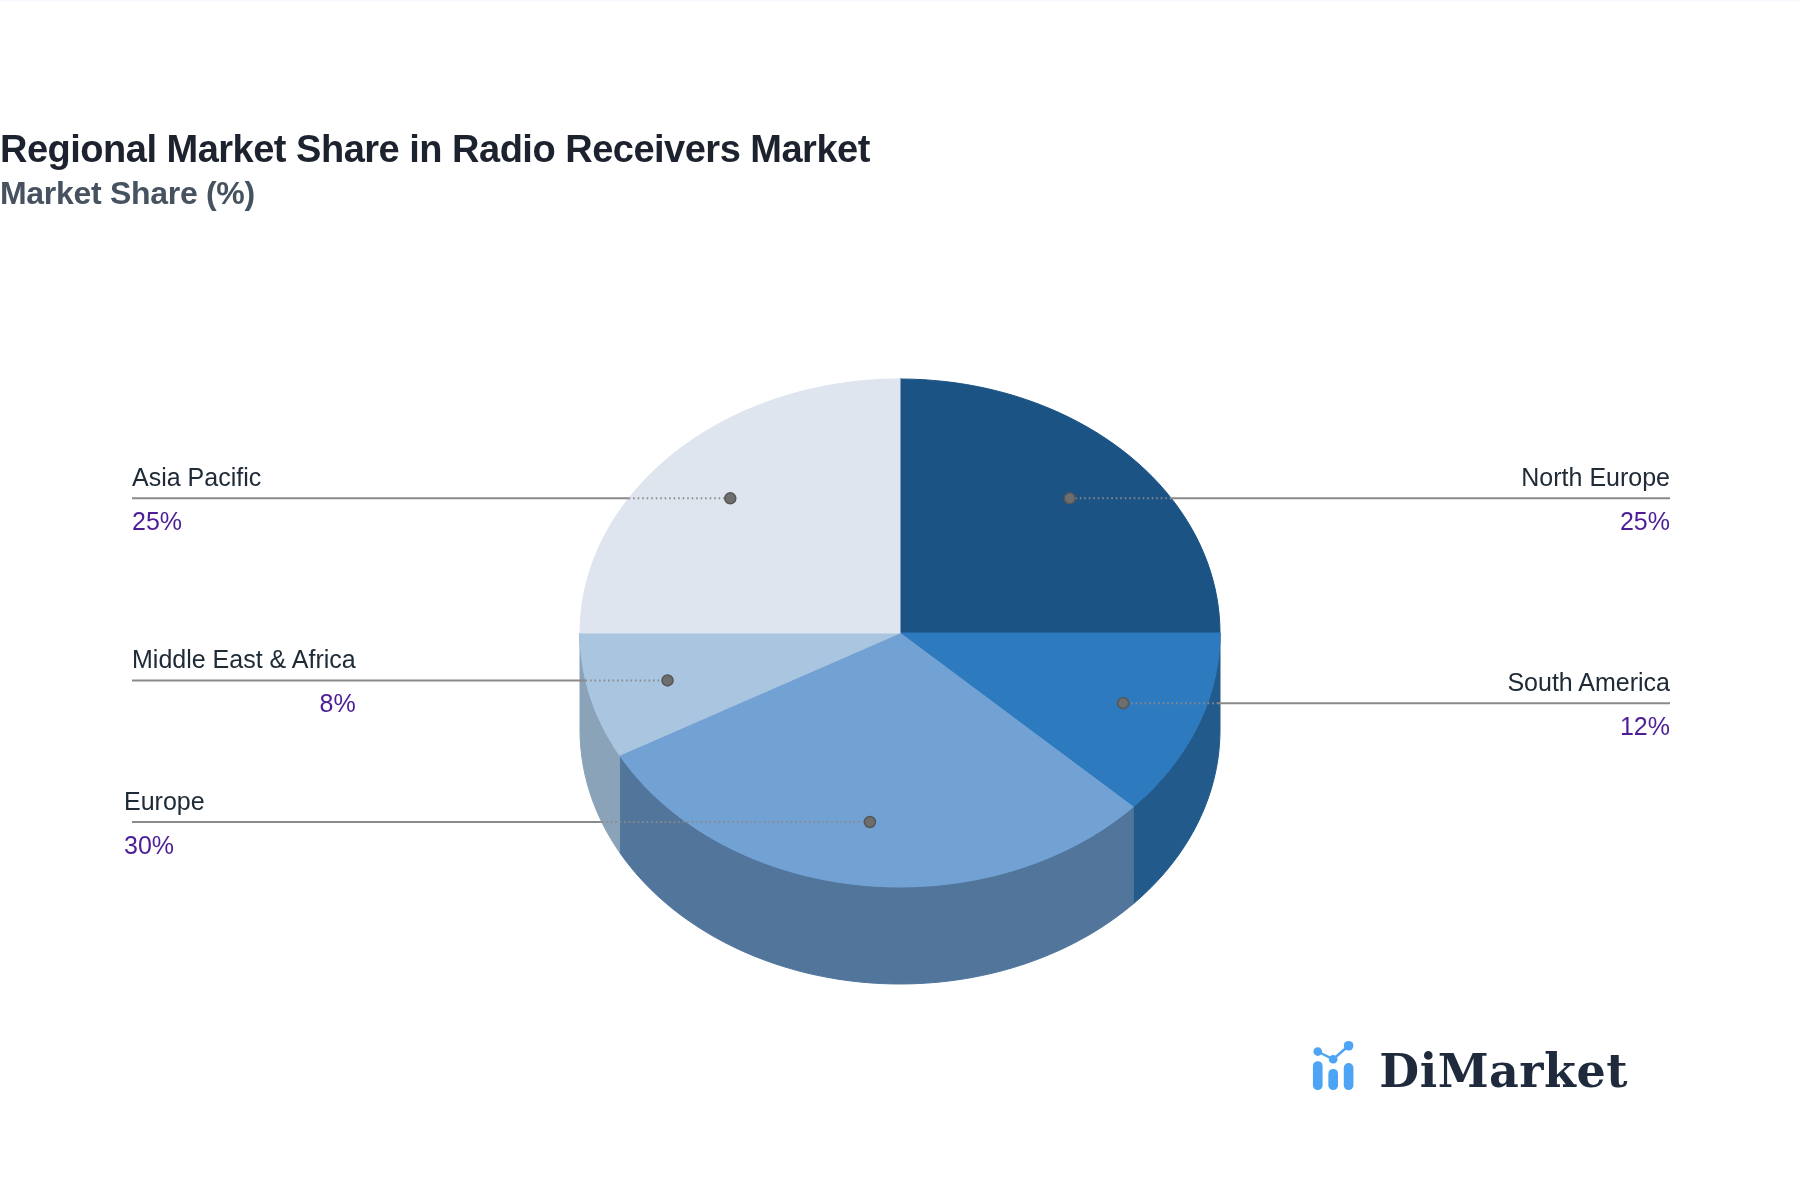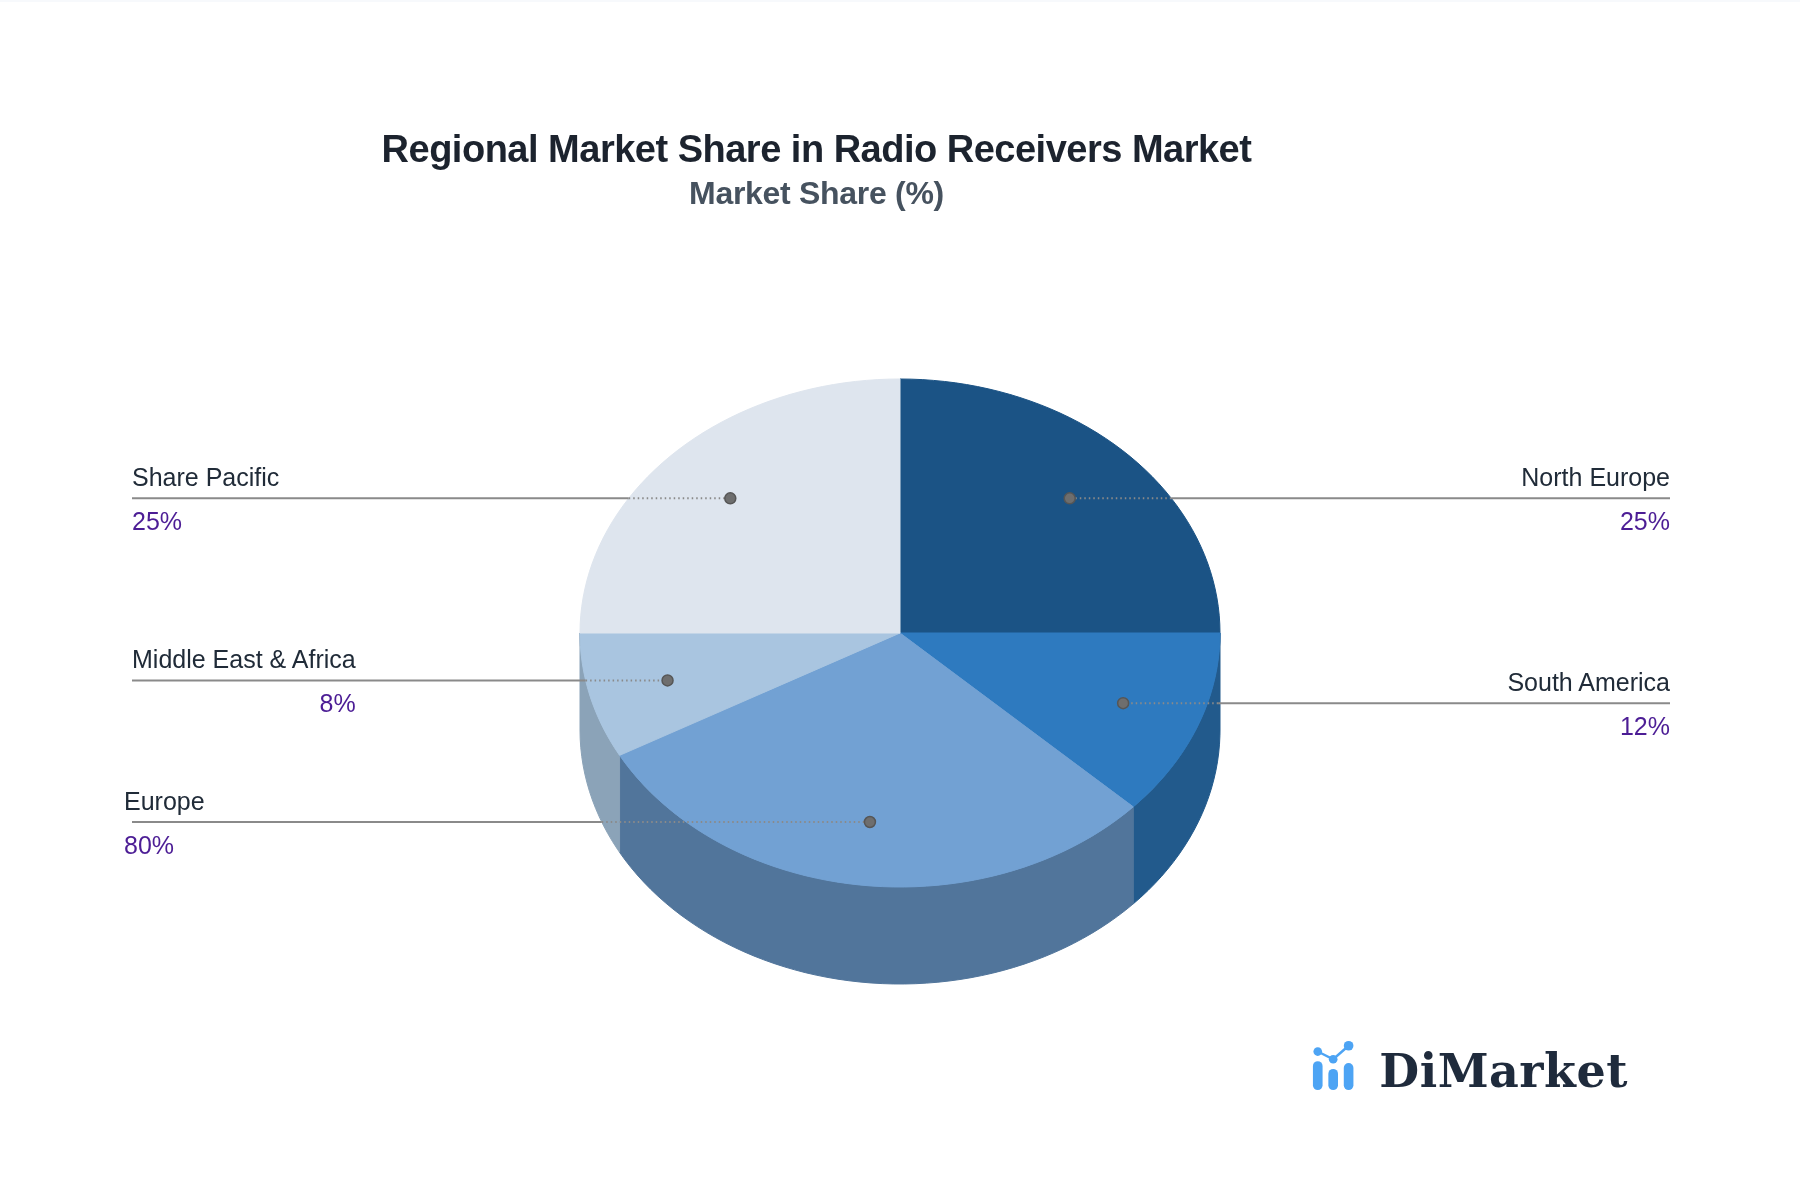--- a/index.html
+++ b/index.html
@@ -1,18 +1,18 @@
 <!DOCTYPE html>
 <html><head>
 <meta charset="utf-8">
 <style>
   html,body{margin:0;padding:0;background:#ffffff;}
   body{width:1800px;height:1196px;position:relative;overflow:hidden;
        font-family:"Liberation Sans",sans-serif;border-top:2px solid #f7f9fc;}
-  .titles{position:absolute;left:0;top:126px;width:1633px;text-align:center;}
+  .titles{position:absolute;left:0;top:126px;width:1633px;}
   .title{font-size:38px;font-weight:700;color:#1c232e;letter-spacing:-0.5px;}
   .subtitle{font-size:32px;font-weight:700;color:#46525f;margin-top:4px;letter-spacing:-0.3px;}
   #chart-svg{position:absolute;left:0;top:0;}
   .slice-label{position:absolute;line-height:30px;}
   .slice-label .name{font-size:25px;color:#202b38;}
   .slice-label .pct{font-size:25px;color:#4c1d95;}
   .slice-label.left{text-align:left;}
   .slice-label.right{text-align:right;}
   .logo{position:absolute;right:172px;top:1032px;display:flex;align-items:center;gap:14px;}
   .logo-text{font-family:"DejaVu Serif","Liberation Serif",serif;font-weight:700;
@@ -56,28 +56,28 @@
     <div class="slice-label right" style="top: 460.296px; right: 130px;">
       <div class="name">North Europe</div>
       <div class="pct" style="margin-top: 14px;">25%</div>
     </div>
     <div class="slice-label right" style="top: 665.128px; right: 130px;">
       <div class="name">South America</div>
       <div class="pct" style="margin-top: 14px;">12%</div>
     </div>
     <div class="slice-label left" style="top: 783.998px; left: 124px;">
       <div class="name">Europe</div>
-      <div class="pct" style="margin-top: 14px;">80%</div>
+      <div class="pct" style="margin-top: 14px;">30%</div>
     </div>
     <div class="slice-label left" style="top: 642.375px; left: 132px; text-align: right;">
       <div class="name">Middle East &amp; Africa</div>
       <div class="pct" style="margin-top: 14px;">8%</div>
     </div>
     <div class="slice-label left" style="top: 460.296px; left: 132px;">
-      <div class="name">Share Pacific</div>
+      <div class="name">Asia Pacific</div>
       <div class="pct" style="margin-top: 14px;">25%</div>
     </div>
   </div>
 
 <div class="logo">
   <svg width="54" height="56" viewBox="0 0 56 58">
     <g fill="#4da4f4">
       <rect x="2" y="24" width="10" height="30" rx="5"></rect>
       <rect x="18" y="32" width="10" height="22" rx="5"></rect>
       <rect x="34" y="26" width="10" height="28" rx="5"></rect>

